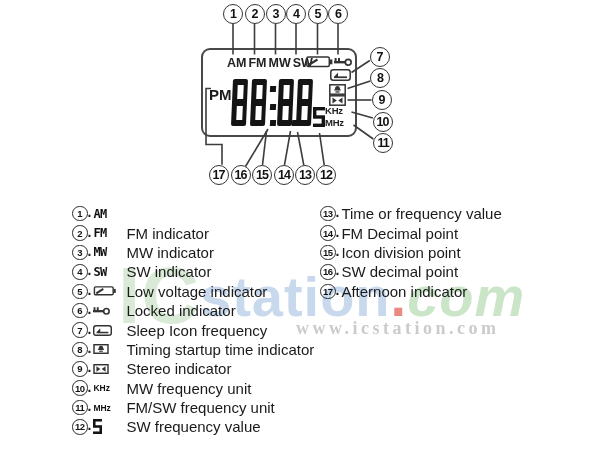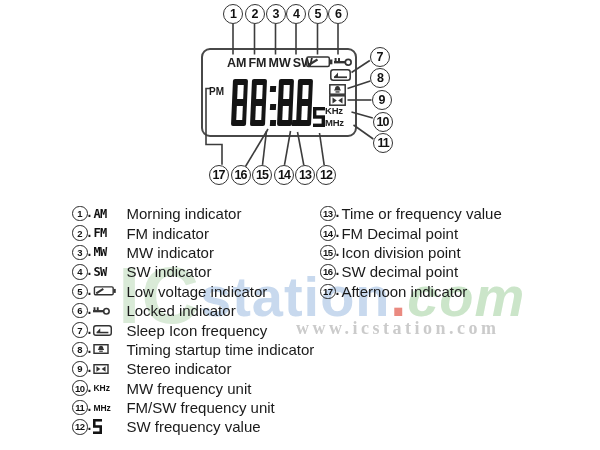--- a/index.html
+++ b/index.html
@@ -18,21 +18,21 @@
   
   #diagram{position:absolute;left:0;top:0;width:600px;height:200px;z-index:1;}
   #callout-lines{position:absolute;left:0;top:0;z-index:2;}
   #display-panel{position:absolute;left:201px;top:48px;width:156px;height:89px;
                  border:2px solid #484848;border-radius:9px;box-sizing:border-box;z-index:1;background:transparent;}
   .callout-circle{position:absolute;width:20px;height:20px;border:1.7px solid #333;border-radius:50%;
                   background:#fff;box-sizing:border-box;display:flex;align-items:center;justify-content:center;
                   font-size:12.5px;font-weight:bold;color:#111;z-index:3;letter-spacing:-1px;}
   #bands-row{position:absolute;left:227px;top:56px;display:flex;gap:2px;font-weight:bold;
              font-size:12.5px;color:#222;letter-spacing:0px;z-index:2;}
-  #pm-label{position:absolute;left:209px;top:86px;font-size:10px;font-weight:bold;color:#1c1c1c;z-index:2;}
+  #pm-label{position:absolute;left:209px;top:86px;font-size:15px;font-weight:bold;color:#1c1c1c;z-index:2;}
   .seg8{position:absolute;width:15px;height:47px;top:79px;background:#141414;border-radius:2px;
         transform:skewX(-2.5deg);z-index:2;}
   .seg8::before,.seg8::after{content:"";position:absolute;left:4.5px;width:6px;height:14px;background:#fff;}
   .seg8::before{top:6px;} .seg8::after{bottom:6px;}
   .dot{position:absolute;width:6px;height:6px;background:#141414;z-index:2;transform:skewX(-3deg);}
   #khz-label{position:absolute;left:325px;top:105px;font-size:9.5px;font-weight:bold;color:#222;z-index:2;letter-spacing:-0.2px;}
   #mhz-label{position:absolute;left:325px;top:117px;font-size:9.5px;font-weight:bold;color:#222;z-index:2;letter-spacing:-0.2px;}
 
   
   #legend-left{position:absolute;left:72px;top:204px;z-index:1;}
@@ -171,21 +171,20 @@
   </div>
 
   <div id="legend-left">
 
     <div class="legend-row">
       <span class="lcircle">1</span>
       <span class="ldot">.</span>
       <span class="lsym">
           <span class="lsym-text">AM</span>
         </span>
-      <span class="ldesc">Morning indicator</span>
     </div>
 
     <div class="legend-row">
       <span class="lcircle">2</span>
       <span class="ldot">.</span>
       <span class="lsym">
           <span class="lsym-text">FM</span>
         </span>
       <span class="ldesc">FM indicator</span>
     </div>

